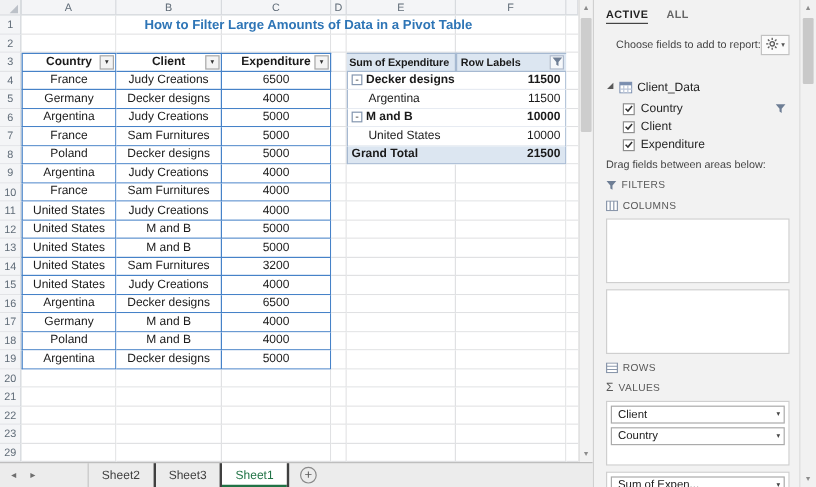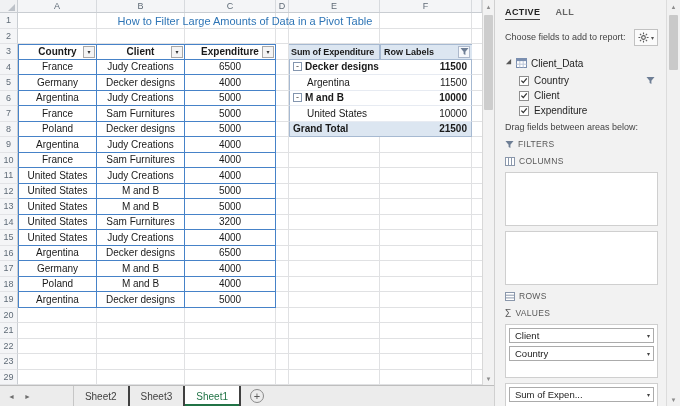--- a/index.html
+++ b/index.html
@@ -12,21 +12,21 @@
   .colhdrs,.grid{display:grid;grid-template-columns:18px 79px 88px 91px 13px 91px 92px 10px}
   .colhdrs{height:13px;background:#F4F5F7;border-bottom:1px solid #C9CDD2}
   .colletter{font-size:9px;color:#5F6B77;display:flex;align-items:center;justify-content:center;border-right:1px solid #D7DADE}
   .corner{position:relative;background:#F0F1F3;border-right:1px solid #C9CDD2}
   .corner::after{content:"";position:absolute;right:2px;bottom:1px;border-left:7px solid transparent;border-bottom:7px solid #BCC1C8}
   .gridwrap{position:relative}
   .grid{grid-auto-rows:15.5px}
   .rownum{font-size:9px;color:#5F6B77;background:#F4F5F7;border-right:1px solid #C9CDD2;border-bottom:1px solid #E2E3E6;display:flex;align-items:center;justify-content:center}
   .cell{font-size:10px;color:#1A1A1A;border-right:1px solid #E0E1E3;border-bottom:1px solid #E0E1E3;display:flex;align-items:center;overflow:hidden;white-space:nowrap;background:#fff}
   .rowfill{border-right:none}
-  .sheettitle{position:absolute;top:0;left:18px;width:454px;height:16px;display:flex;align-items:center;justify-content:center;font-size:11px;font-weight:normal;color:#2E75B6;pointer-events:none}
+  .sheettitle{position:absolute;top:0;left:30px;width:454px;height:16px;display:flex;align-items:center;justify-content:center;font-size:11px;font-weight:bold;color:#2E75B6;pointer-events:none}
   
   .th,.td{border-right:1px solid #4682C8;border-bottom:1px solid #4682C8}
   .bl{border-left:1px solid #4682C8}
   .th{border-top:1px solid #4682C8;font-weight:bold;justify-content:center;position:relative}
   .td{justify-content:center}
   .fbtn{position:absolute;right:1px;top:50%;transform:translateY(-50%);width:12px;height:12px;border:1px solid #A8A8A8;background:#F4F4F4;display:flex;align-items:center;justify-content:center}
   .farr{font-size:6px;color:#333;line-height:1}
   
   .pv{border-right:none;border-bottom:1px solid #E7EBF2}
   .pvE{border-left:1px solid #A6B9D1;padding-left:3px}
@@ -56,21 +56,21 @@
   .newsheet{width:14px;height:14px;border-radius:50%;border:1px solid #8A8A8A;color:#595959;font-size:11px;line-height:12px;text-align:center;margin:3px 0 0 9px}
   
   .panel{width:172px;background:#F2F2F2;border-left:1px solid #D0D0D0;padding:7px 8px 5px 10px;display:flex;flex-direction:column}
   .phead{display:flex;align-items:center;margin-bottom:7px}
   .ptitle{font-size:13px;color:#217346;flex:1}
   .picon{color:#666;font-size:8px;margin-left:9px}
   .pclose{font-size:11px;line-height:1}
   .ptabs{display:flex;gap:15px;margin-bottom:9px}
   .ptab{font-size:9px;color:#666;letter-spacing:.4px;padding-bottom:2px;font-weight:bold}
   .ptab.on{color:#222;border-bottom:1px solid #444}
-  .chooserow{display:flex;align-items:flex-start;justify-content:space-between;margin-bottom:12px}
+  .chooserow{display:flex;align-items:flex-start;justify-content:flex-end;margin-bottom:22px}
   .chooselbl{font-size:9px;color:#444;white-space:nowrap;padding-top:3px}
   .gearbtn{width:24px;height:17px;border:1px solid #C2C2C2;background:#FBFBFB;display:flex;align-items:center;justify-content:center;gap:2px}
   .ga{font-size:6px;color:#555}
   .fieldlist{height:126px;margin-bottom:4px}
   .tablerow{display:flex;align-items:flex-start;gap:4px;height:15px;font-size:10px;color:#222}
   .fieldrow{display:flex;align-items:center;height:15px;padding-left:14px;font-size:10px;color:#262626}
   .cbox{width:10px;min-width:10px;height:10px;border:1px solid #8E8E8E;background:#fff;display:flex;align-items:center;justify-content:center;margin-right:5px}
   .ffun{margin-left:auto;margin-right:3px;display:flex}
   .draglbl{font-size:9px;color:#444;margin-bottom:6px}
   .areas{display:grid;grid-template-columns:1fr;column-gap:7px;row-gap:5px;margin-bottom:0}

